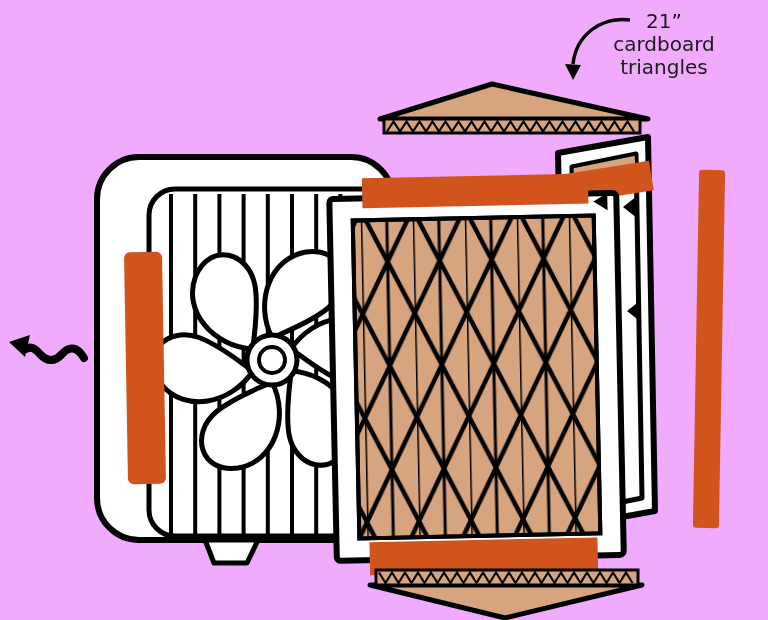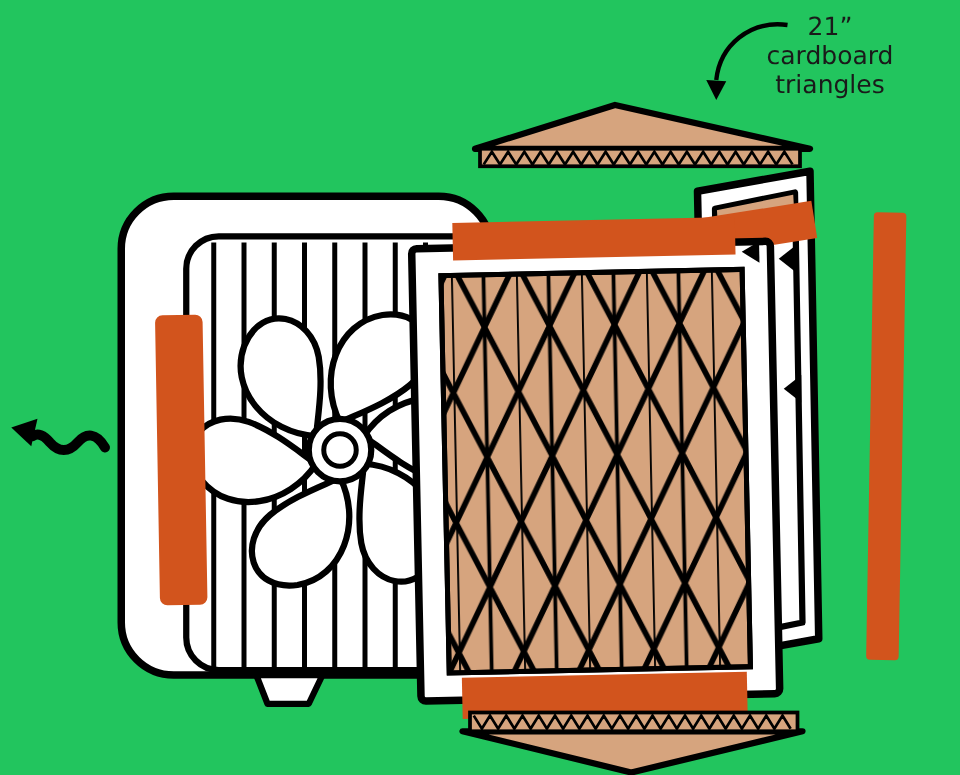--- a/index.html
+++ b/index.html
@@ -1,16 +1,16 @@
 <!DOCTYPE html>
 <html><head>
 <meta charset="utf-8">
 <style>
   html,body{margin:0;padding:0;background:#ffffff;}
-  .stage{width:768px;height:620px;position:relative;overflow:hidden;background:#22c55e;}
+  .stage{width:768px;height:620px;position:relative;overflow:hidden;background:#f0abfc;}
   svg{display:block;}
   .ink{stroke:#000;fill:none;}
   .note-text{font-family:"DejaVu Sans", sans-serif;font-size:20px;fill:#1a1a1a;}
 </style>
 </head>
 <body>
 
 <div class="stage">
 <svg width="768" height="620" viewBox="0 0 768 620">
   <defs>

